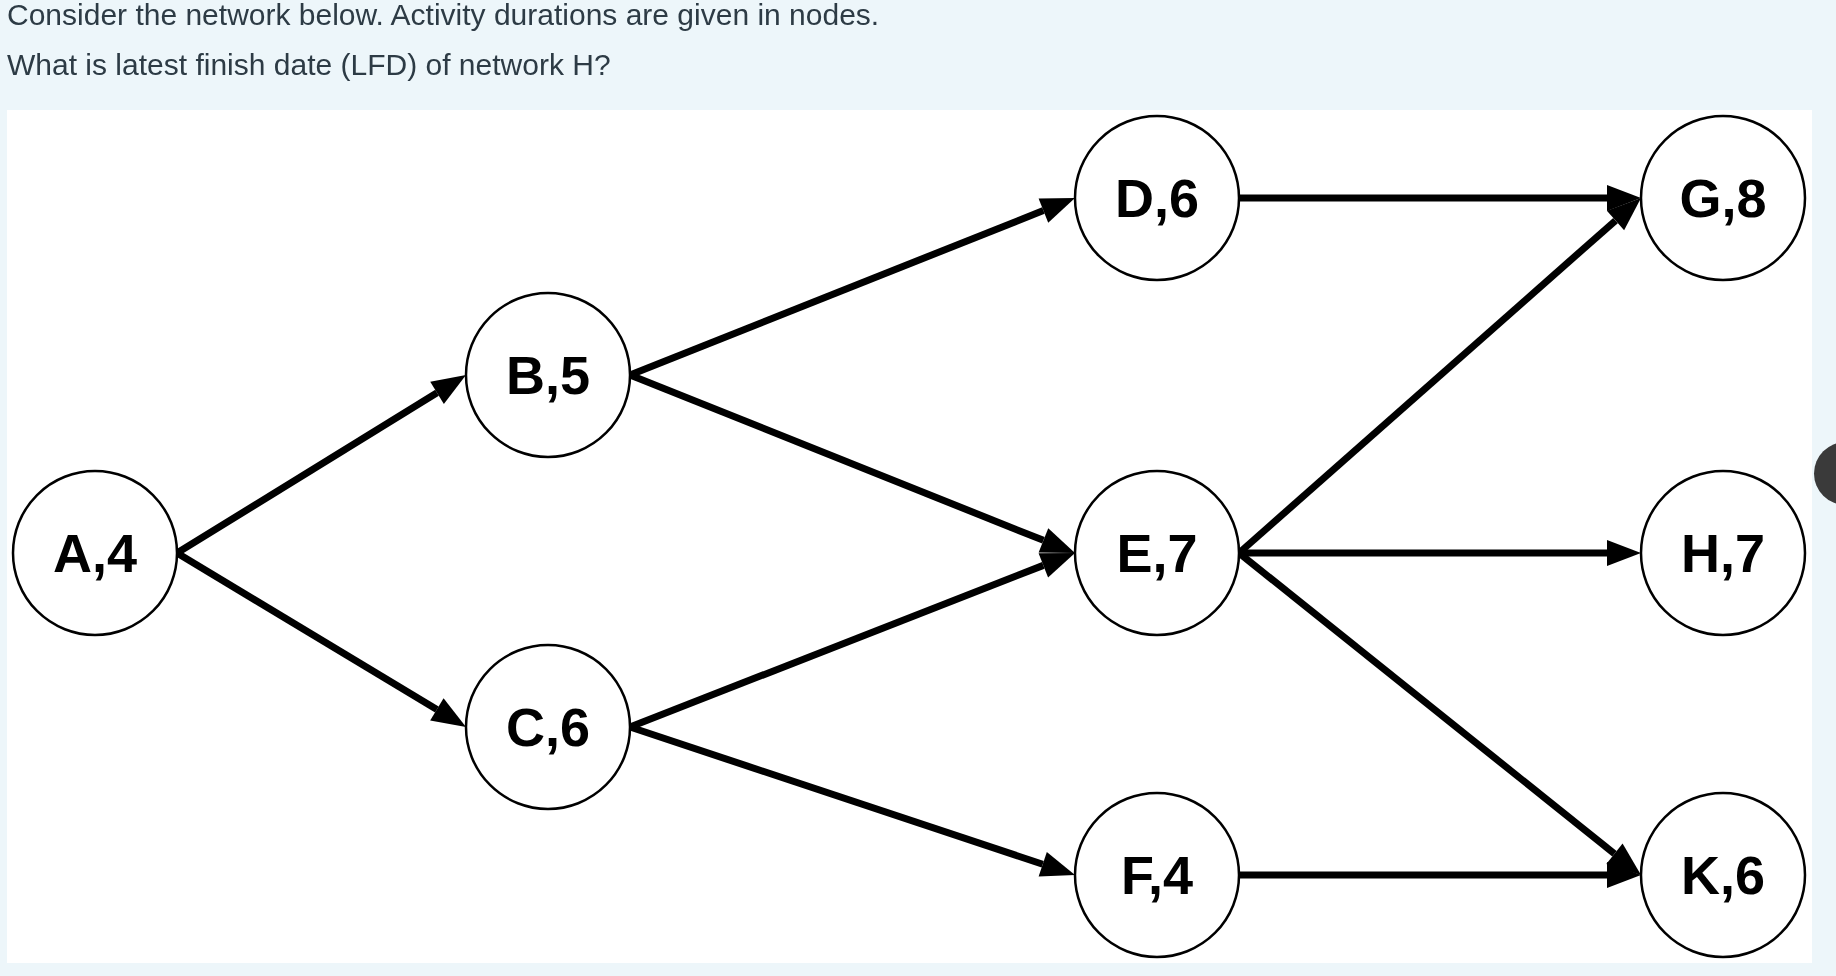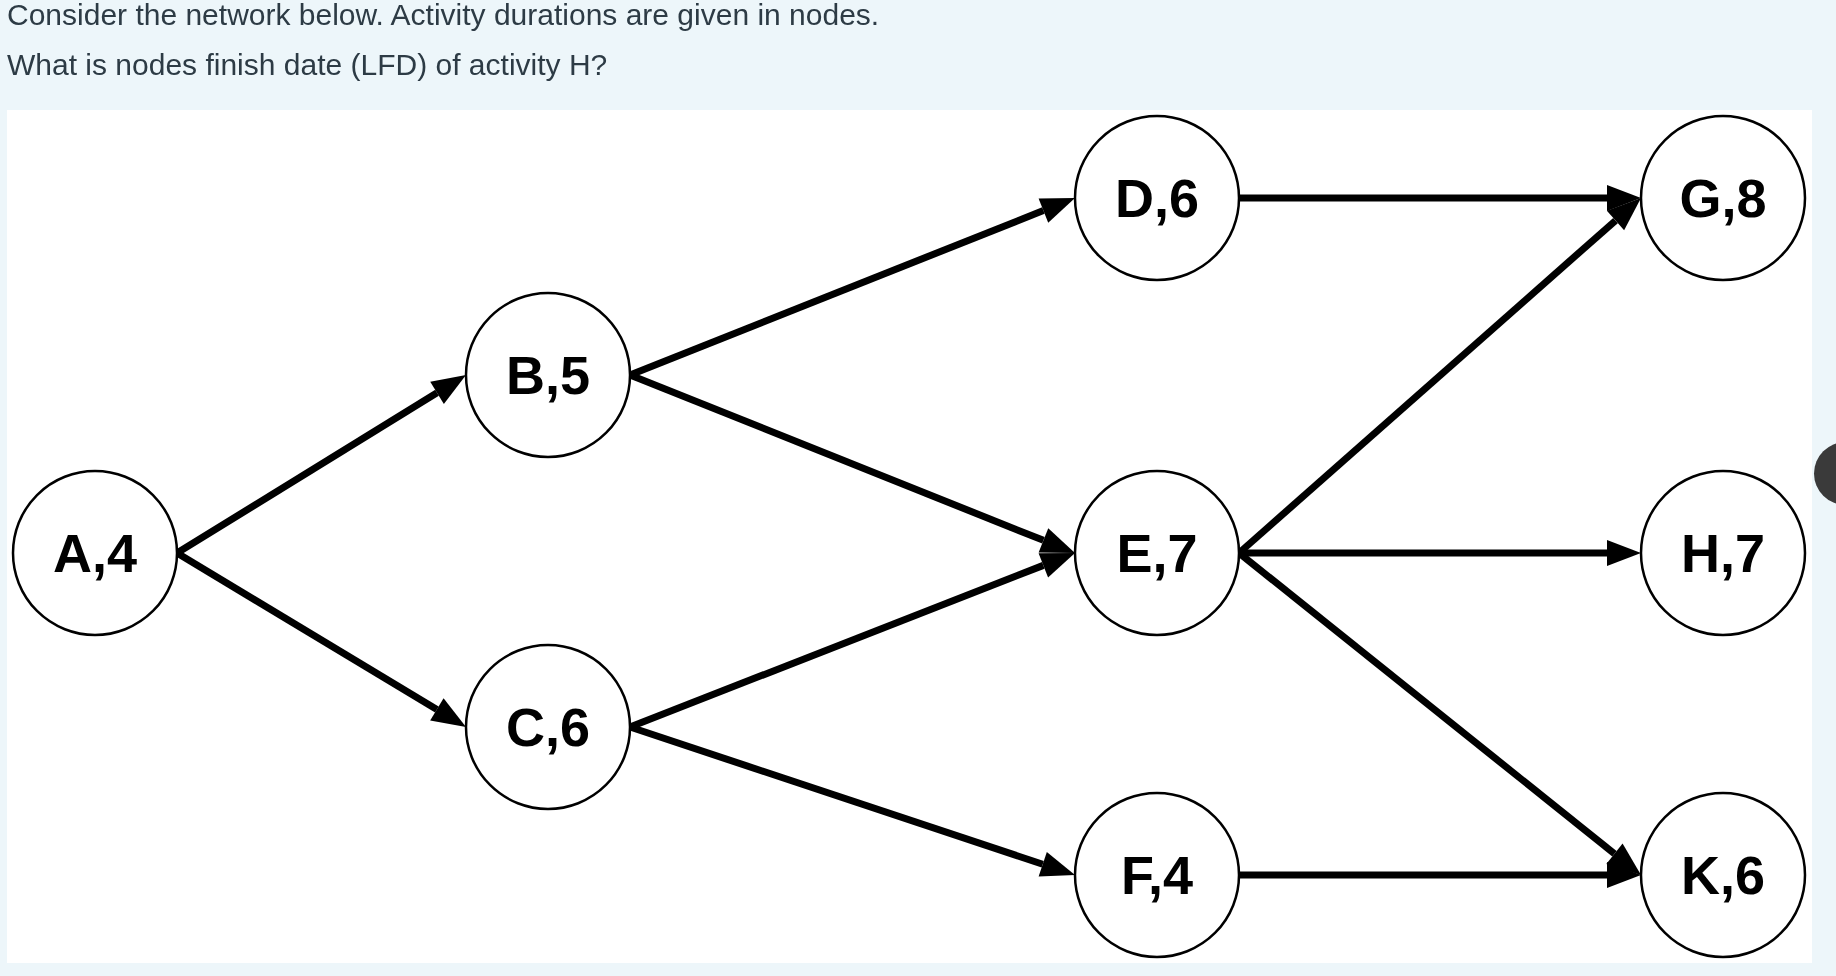--- a/index.html
+++ b/index.html
@@ -38,21 +38,21 @@
   .fab{
     position:absolute;left:1814px;top:442px;width:63px;height:63px;
     border-radius:50%;background:var(--fab-bg);border:none;
   }
 </style>
 </head>
 <body>
 
 <div class="question">
   <div>Consider the network below. Activity durations are given in nodes.</div>
-  <div>What is nodes finish date (LFD) of activity H?</div>
+  <div>What is latest finish date (LFD) of network H?</div>
 </div>
 
 <div class="diagram-canvas"></div>
 
 <svg class="network" id="network-svg" viewBox="0 0 1836 976">
     <line x1="177" y1="553" x2="437.0504981045028" y2="392.83048905674224" class="edge"></line>
     <polygon points="466,375 443.86803803796306,403.8994162520794 430.2329581710426,381.7615618614051" class="arrowhead"></polygon>
     <line x1="177" y1="553" x2="436.8719538987473" y2="709.462698887135" class="edge"></line>
     <polygon points="466,727 430.166515237946,720.5998929846728 443.57739255954857,698.3255047895973" class="arrowhead"></polygon>
     <line x1="630" y1="375" x2="1043.407370915985" y2="210.56605696150714" class="edge"></line>

